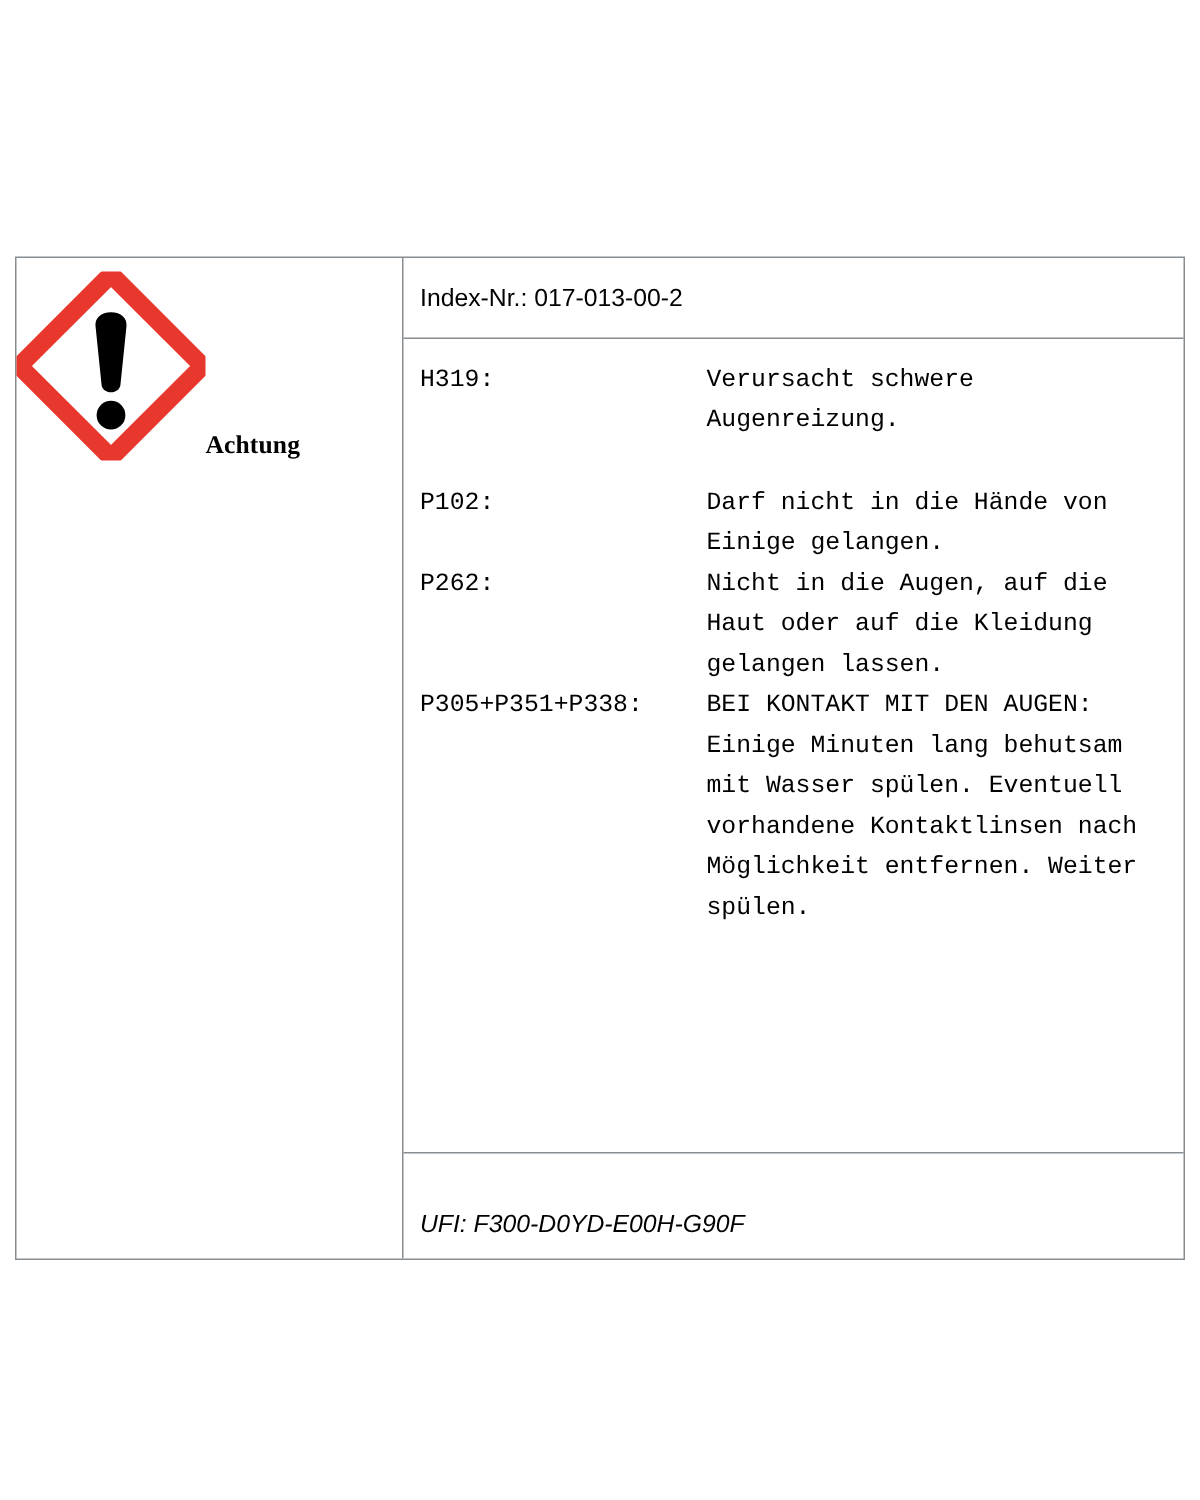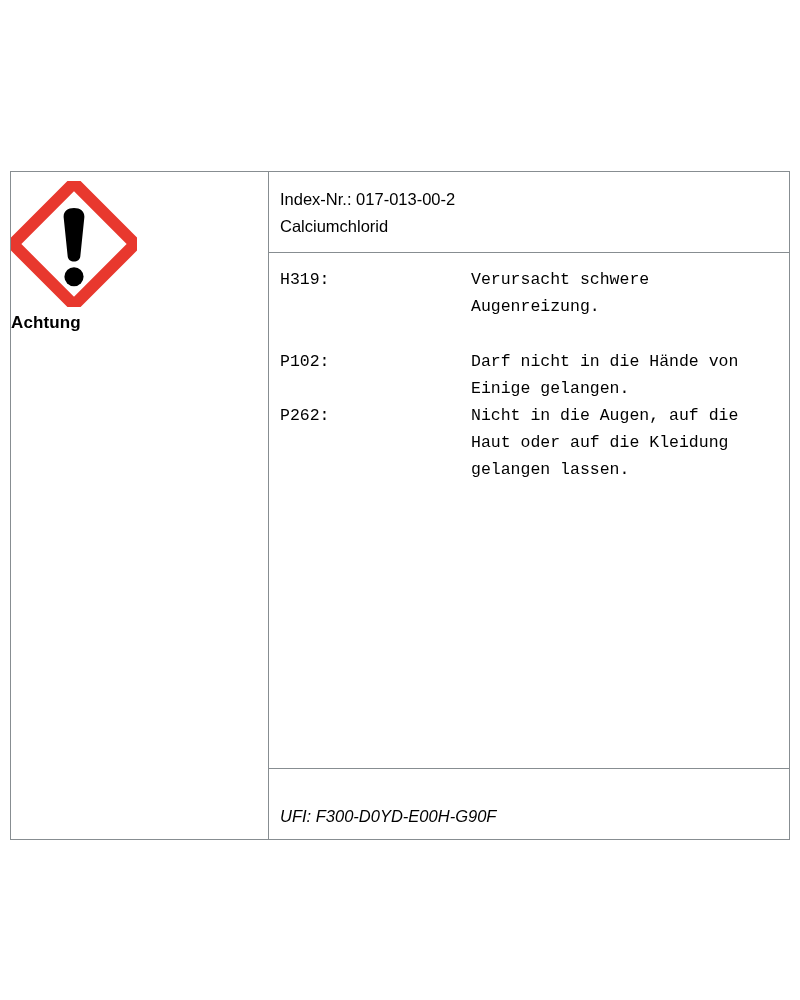--- a/index.html
+++ b/index.html
@@ -36,22 +36,23 @@
     box-sizing: border-box;
     position: relative;
   }
   .pictogram-wrap {
     position: absolute;
     left: 0;
     top: 0;
     width: 100%;
     padding-top: 9px;
     display: flex;
-    flex-direction: column;
-    align-items: flex-start;
+    flex-direction: row;
+    align-items: flex-end;
+    font-family: Liberation Serif, serif;
   }
   .ghs-diamond {
     width: 126px;
     height: 126px;
     display: block;
   }
   .signal-word {
     margin-top: 6px;
     font-size: 17px;
     font-weight: bold;
@@ -139,21 +140,20 @@
         <circle cx="50" cy="76" r="7.6" fill="#000000"></circle>
       </svg>
       <div class="signal-word">Achtung</div>
     </div>
   </div>
 
   <div class="info-cell">
 
     <div class="ident-block">
       <div class="ident-line">Index-Nr.: 017-013-00-2</div>
-      <div class="ident-line">Calciumchlorid</div>
     </div>
 
     <div class="statements-block">
       <table class="stmt-table">
         <tbody>
             <tr>
               <td class="stmt-code">H319:</td>
               <td class="stmt-text">Verursacht schwere Augenreizung.</td>
             </tr>
             <tr class="stmt-spacer">
@@ -161,20 +161,24 @@
               <td></td>
             </tr>
             <tr>
               <td class="stmt-code">P102:</td>
               <td class="stmt-text">Darf nicht in die Hände von Einige gelangen.</td>
             </tr>
             <tr>
               <td class="stmt-code">P262:</td>
               <td class="stmt-text">Nicht in die Augen, auf die Haut oder auf die Kleidung gelangen lassen.</td>
             </tr>
+            <tr>
+              <td class="stmt-code">P305+P351+P338:</td>
+              <td class="stmt-text">BEI KONTAKT MIT DEN AUGEN: Einige Minuten lang behutsam mit Wasser spülen. Eventuell vorhandene Kontaktlinsen nach Möglichkeit entfernen. Weiter spülen.</td>
+            </tr>
           </tbody>
       </table>
     </div>
 
     <div class="ufi-block">
       <div class="ufi-line">UFI: F300-D0YD-E00H-G90F</div>
     </div>
 
   </div>
 </div>

